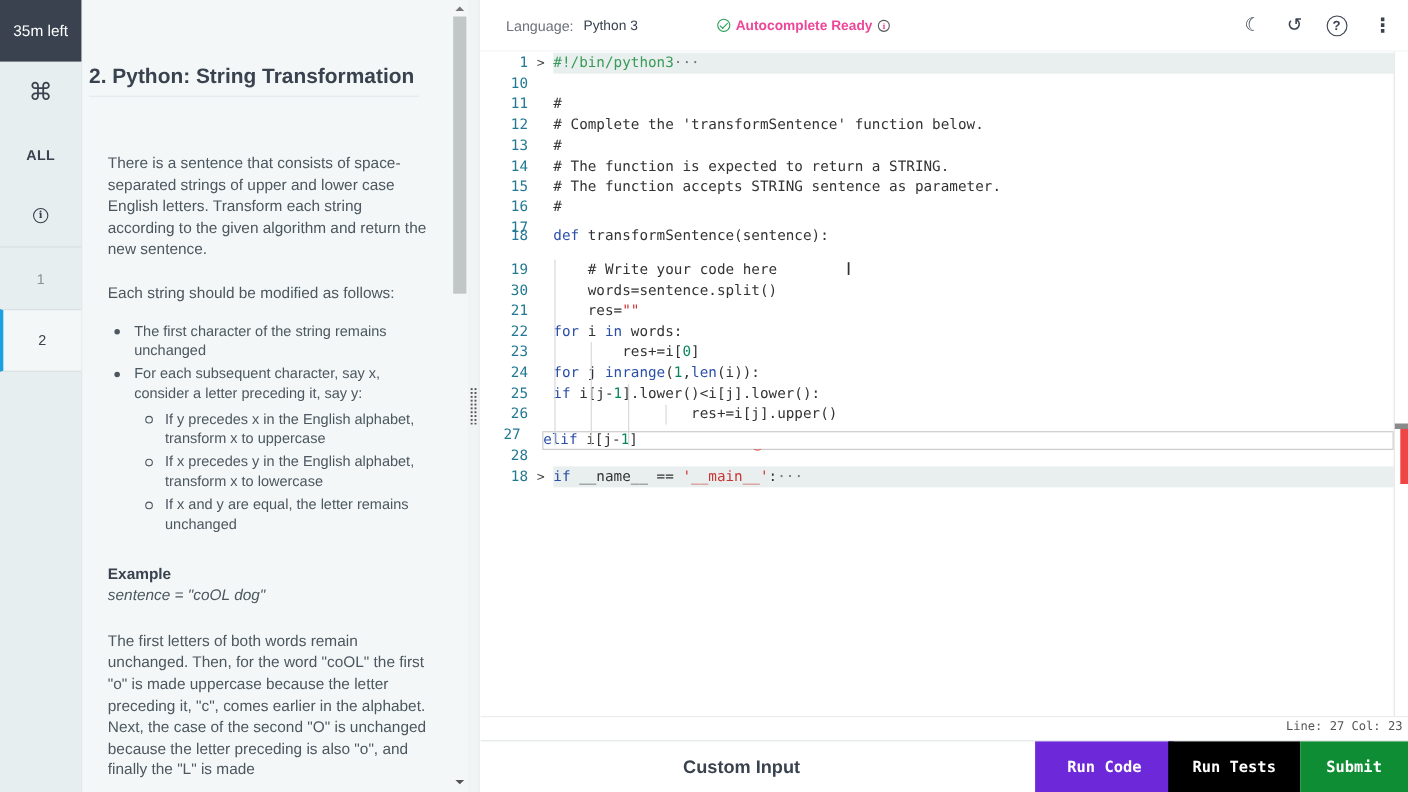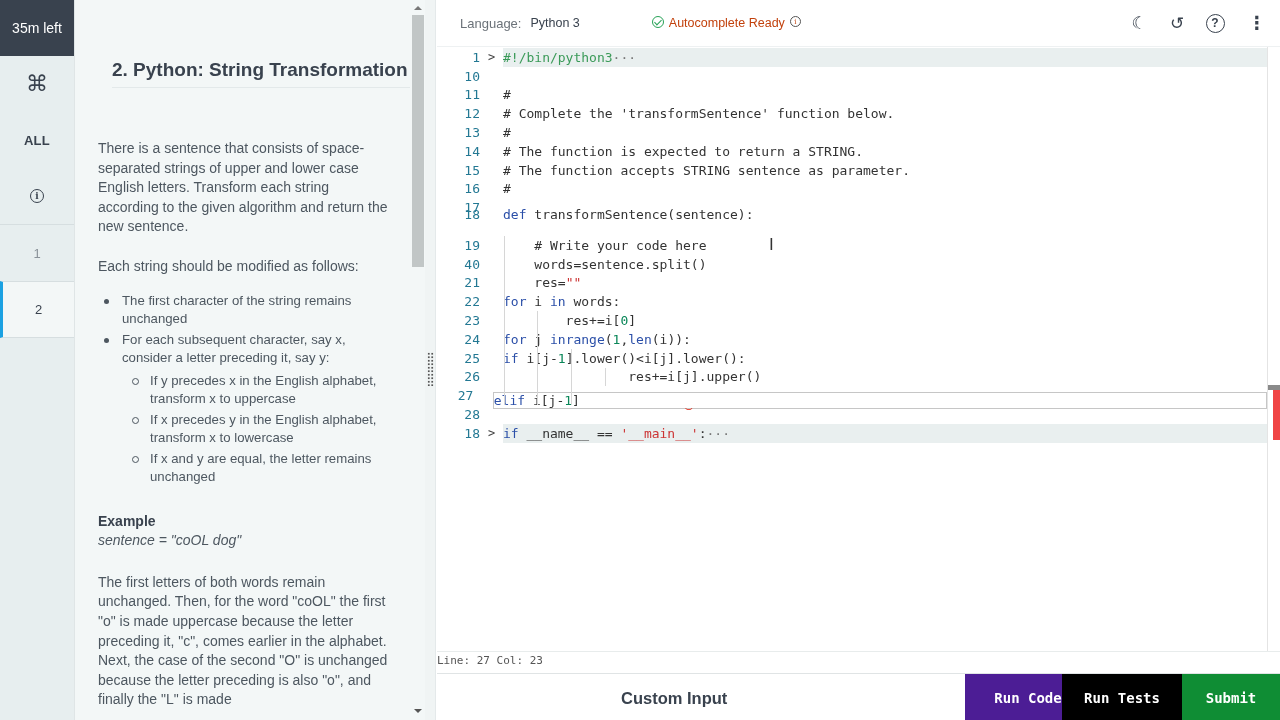--- a/index.html
+++ b/index.html
@@ -12,21 +12,21 @@
     .rail .rail-btn { height: 56px; display: flex; align-items: center; justify-content: center; color: #39424e; }
     .rail .cmd { font-size: 22px; }
     .rail .all { font-size: 13px; font-weight: bold; letter-spacing: .3px; }
     .rail .info-icon { width: 14px; height: 14px; border: 1.4px solid #39424e; border-radius: 50%; font-size: 9px; font-weight: bold; display: flex; align-items: center; justify-content: center; font-family: "DejaVu Serif", serif; }
     .rail .q { height: 57px; display: flex; align-items: center; justify-content: center; font-size: 13px; border-top: 1px solid #d6dee0; }
     .rail .q.q1 { color: #8a9299; background: #e7eeef; }
     .rail .q.q2 { color: #39424e; background: #f3f7f7; border-left: 3px solid #1ba1e2; border-bottom: 1px solid #d6dee0; }
 
     
     .problem { position: absolute; left: 75px; top: 0; width: 335px; height: 720px; background: #f3f7f7; overflow: hidden; }
-    .problem h1 { position: absolute; left: 37px; top: 57px; width: 300px; font-size: 19px; line-height: 26px; font-weight: bold; color: #39424e; padding-bottom: 4px; border-bottom: 1px solid #e3e9ea; }
+    .problem h1 { position: absolute; left: 6px; top: 57px; width: 300px; font-size: 19px; line-height: 26px; font-weight: bold; color: #39424e; padding-bottom: 4px; border-bottom: 1px solid #e3e9ea; }
     .problem .body { position: absolute; left: 23px; top: 139px; width: 292px; font-size: 14px; line-height: 19.6px; color: #4d5760; }
     .problem .body p { margin-bottom: 20px; }
     .problem ul.lvl1 { list-style: none; margin-top: -5px; }
     .problem ul.lvl1 > li { position: relative; padding-left: 24px; font-size: 13.2px; line-height: 18px; margin-bottom: 3px; }
     .problem ul.lvl1 > li::before { content: ""; position: absolute; left: 6px; top: 7px; width: 5px; height: 5px; border-radius: 50%; background: #4d5760; }
     .problem ul.lvl2 { list-style: none; margin-top: 5px; }
     .problem ul.lvl2 > li { position: relative; padding-left: 28px; margin-bottom: 3px; }
     .problem ul.lvl2 > li::before { content: ""; position: absolute; left: 10px; top: 6px; width: 5px; height: 5px; border-radius: 50%; border: 1px solid #4d5760; }
     .problem .ex-title { font-weight: bold; color: #39424e; margin-top: 26px; }
     .problem .ex-code { font-style: italic; margin-bottom: 22px; }
@@ -36,21 +36,21 @@
     .pscroll .arrow-down { position: absolute; left: 4px; top: 709px; width: 0; height: 0; border-left: 4px solid transparent; border-right: 4px solid transparent; border-top: 4px solid #555; }
     .pscroll .thumb { position: absolute; left: 2px; top: 15px; width: 12px; height: 252px; background: #c1c6c6; }
 
     .splitter { position: absolute; left: 425px; top: 0; width: 11px; height: 720px; background: #f0f4f4; border-right: 1px solid #e4e9ea; }
     .splitter .grip { position: absolute; left: 2px; top: 352px; width: 7px; height: 34px; background-image: radial-gradient(#555 45%, transparent 50%); background-size: 3.5px 3.5px; }
 
     
     .ehead { position: absolute; left: 437px; top: 0; width: 843px; height: 47px; background: #fff; border-bottom: 1px solid #eef1f2; display: flex; align-items: center; font-size: 13px; }
     .ehead .lang-label { margin-left: 23px; color: #6b7279; }
     .ehead .lang-val { margin-left: 9px; color: #39424e; font-size: 12.5px; }
-    .ehead .auto { margin-left: 72px; display: flex; color: #c2410c; font-size: 12.5px; }
+    .ehead .auto { margin-left: 72px; display: flex; align-items: center; color: #ec4899; font-size: 12.5px; font-weight: bold; }
     .ehead .check { width: 12px; height: 12px; border: 1.3px solid #27a257; border-radius: 50%; margin-right: 5px; position: relative; }
     .ehead .check::after { content: ""; position: absolute; left: 3px; top: 1px; width: 3px; height: 6px; border: solid #27a257; border-width: 0 1.3px 1.3px 0; transform: rotate(45deg); }
     .ehead .small-info { width: 11px; height: 11px; border: 1px solid #555; border-radius: 50%; margin-left: 5px; font-size: 7px; display: flex; align-items: center; justify-content: center; font-family: "DejaVu Serif", serif; }
     .ehead .tools { position: absolute; right: 0; top: 0; height: 46px; display: flex; align-items: center; }
     .ehead .tool { width: 38px; height: 30px; display: flex; align-items: center; justify-content: center; color: #39424e; font-size: 17px; }
     .ehead .help { width: 19px; height: 19px; border: 1.6px solid #39424e; border-radius: 50%; font-size: 12px; font-weight: bold; display: flex; align-items: center; justify-content: center; }
     .ehead .kebab { width: 46px; font-size: 18px; font-weight: bold; }
 
     
     .code { position: absolute; left: 437px; top: 47px; width: 843px; height: 604px; background: #fff; font-family: "DejaVu Sans Mono", "Liberation Mono", monospace; font-size: 13px; }
@@ -66,21 +66,21 @@
     .c-num { color: #098658; }
     .c-fold { color: #777; }
     .guide { position: absolute; top: 0; width: 1px; background: #d6d6d6; }
     .cursor-i { position: absolute; left: 332px; top: 188px; font-family: "DejaVu Sans", sans-serif; font-size: 16px; color: #333; }
     .squiggle { color: #e51400; font-size: 10px; position: absolute; }
 
     .vruler { position: absolute; left: 1267px; top: 47px; width: 1px; height: 604px; background: #e4e4e4; }
     .overview-mark { position: absolute; left: 1268px; top: 385px; width: 12px; height: 5px; background: #8a8a8a; }
     .overview-err { position: absolute; left: 1273px; top: 390px; width: 7px; height: 50px; background: #f04545; }
 
-    .statusbar { position: absolute; left: 437px; top: 651px; width: 843px; height: 22px; border-top: 1px solid #e8ecec; font-family: "DejaVu Sans Mono", monospace; font-size: 11px; color: #555; text-align: left; padding-right: 5px; line-height: 17px; }
+    .statusbar { position: absolute; left: 437px; top: 651px; width: 843px; height: 22px; border-top: 1px solid #e8ecec; font-family: "DejaVu Sans Mono", monospace; font-size: 11px; color: #555; text-align: right; padding-right: 5px; line-height: 17px; }
 
     
     .bottom { position: absolute; left: 437px; top: 673px; width: 843px; height: 47px; background: #fff; border-top: 1px solid #e0e4e5; }
     .bottom .tab { position: absolute; top: 0; height: 47px; line-height: 49px; font-size: 16.5px; font-weight: bold; color: #39424e; }
     .bottom .btn { position: absolute; top: 0; height: 47px; color: #fff; font-family: "DejaVu Sans Mono", monospace; font-weight: bold; font-size: 14px; display: flex; align-items: center; justify-content: center; }
   </style>
 </head>
 <body>
 
 <div class="rail">
@@ -202,21 +202,21 @@
       <span class="num">18</span>
       <span class="fold"></span>
       <span class="txt"><span class="c-kw">def</span> transformSentence(sentence):</span>
     </div>
   <div class="line" style="top:189px">
       <span class="num">19</span>
       <span class="fold"></span>
       <span class="txt c-com">    # Write your code here</span>
     </div>
   <div class="line" style="top:207.8px">
-      <span class="num">40</span>
+      <span class="num">30</span>
       <span class="fold"></span>
       <span class="txt">    words=sentence.split()</span>
     </div>
   <div class="line" style="top:226.6px">
       <span class="num">21</span>
       <span class="fold"></span>
       <span class="txt">    res=<span class="c-str">""</span></span>
     </div>
   <div class="line" style="top:245.4px">
       <span class="num">22</span>
@@ -270,16 +270,16 @@
 </div>
 
 <div class="vruler"></div>
 <div class="overview-mark"></div>
 <div class="overview-err"></div>
 
 <div class="statusbar">Line: 27 Col: 23</div>
 
 <div class="bottom">
   <div class="tab" style="left:184px">Custom Input</div>
-  <div class="btn" style="left:528px;width:126px;background:#4c1d95">Run Code</div>
+  <div class="btn" style="left:504px;width:126px;background:#6d28d9">Run Code</div>
   <div class="btn" style="left:625px;width:120px;background:#000">Run Tests</div>
   <div class="btn" style="left:745px;width:98px;background:#0f8d34">Submit</div>
 </div>
 
 </body></html>

